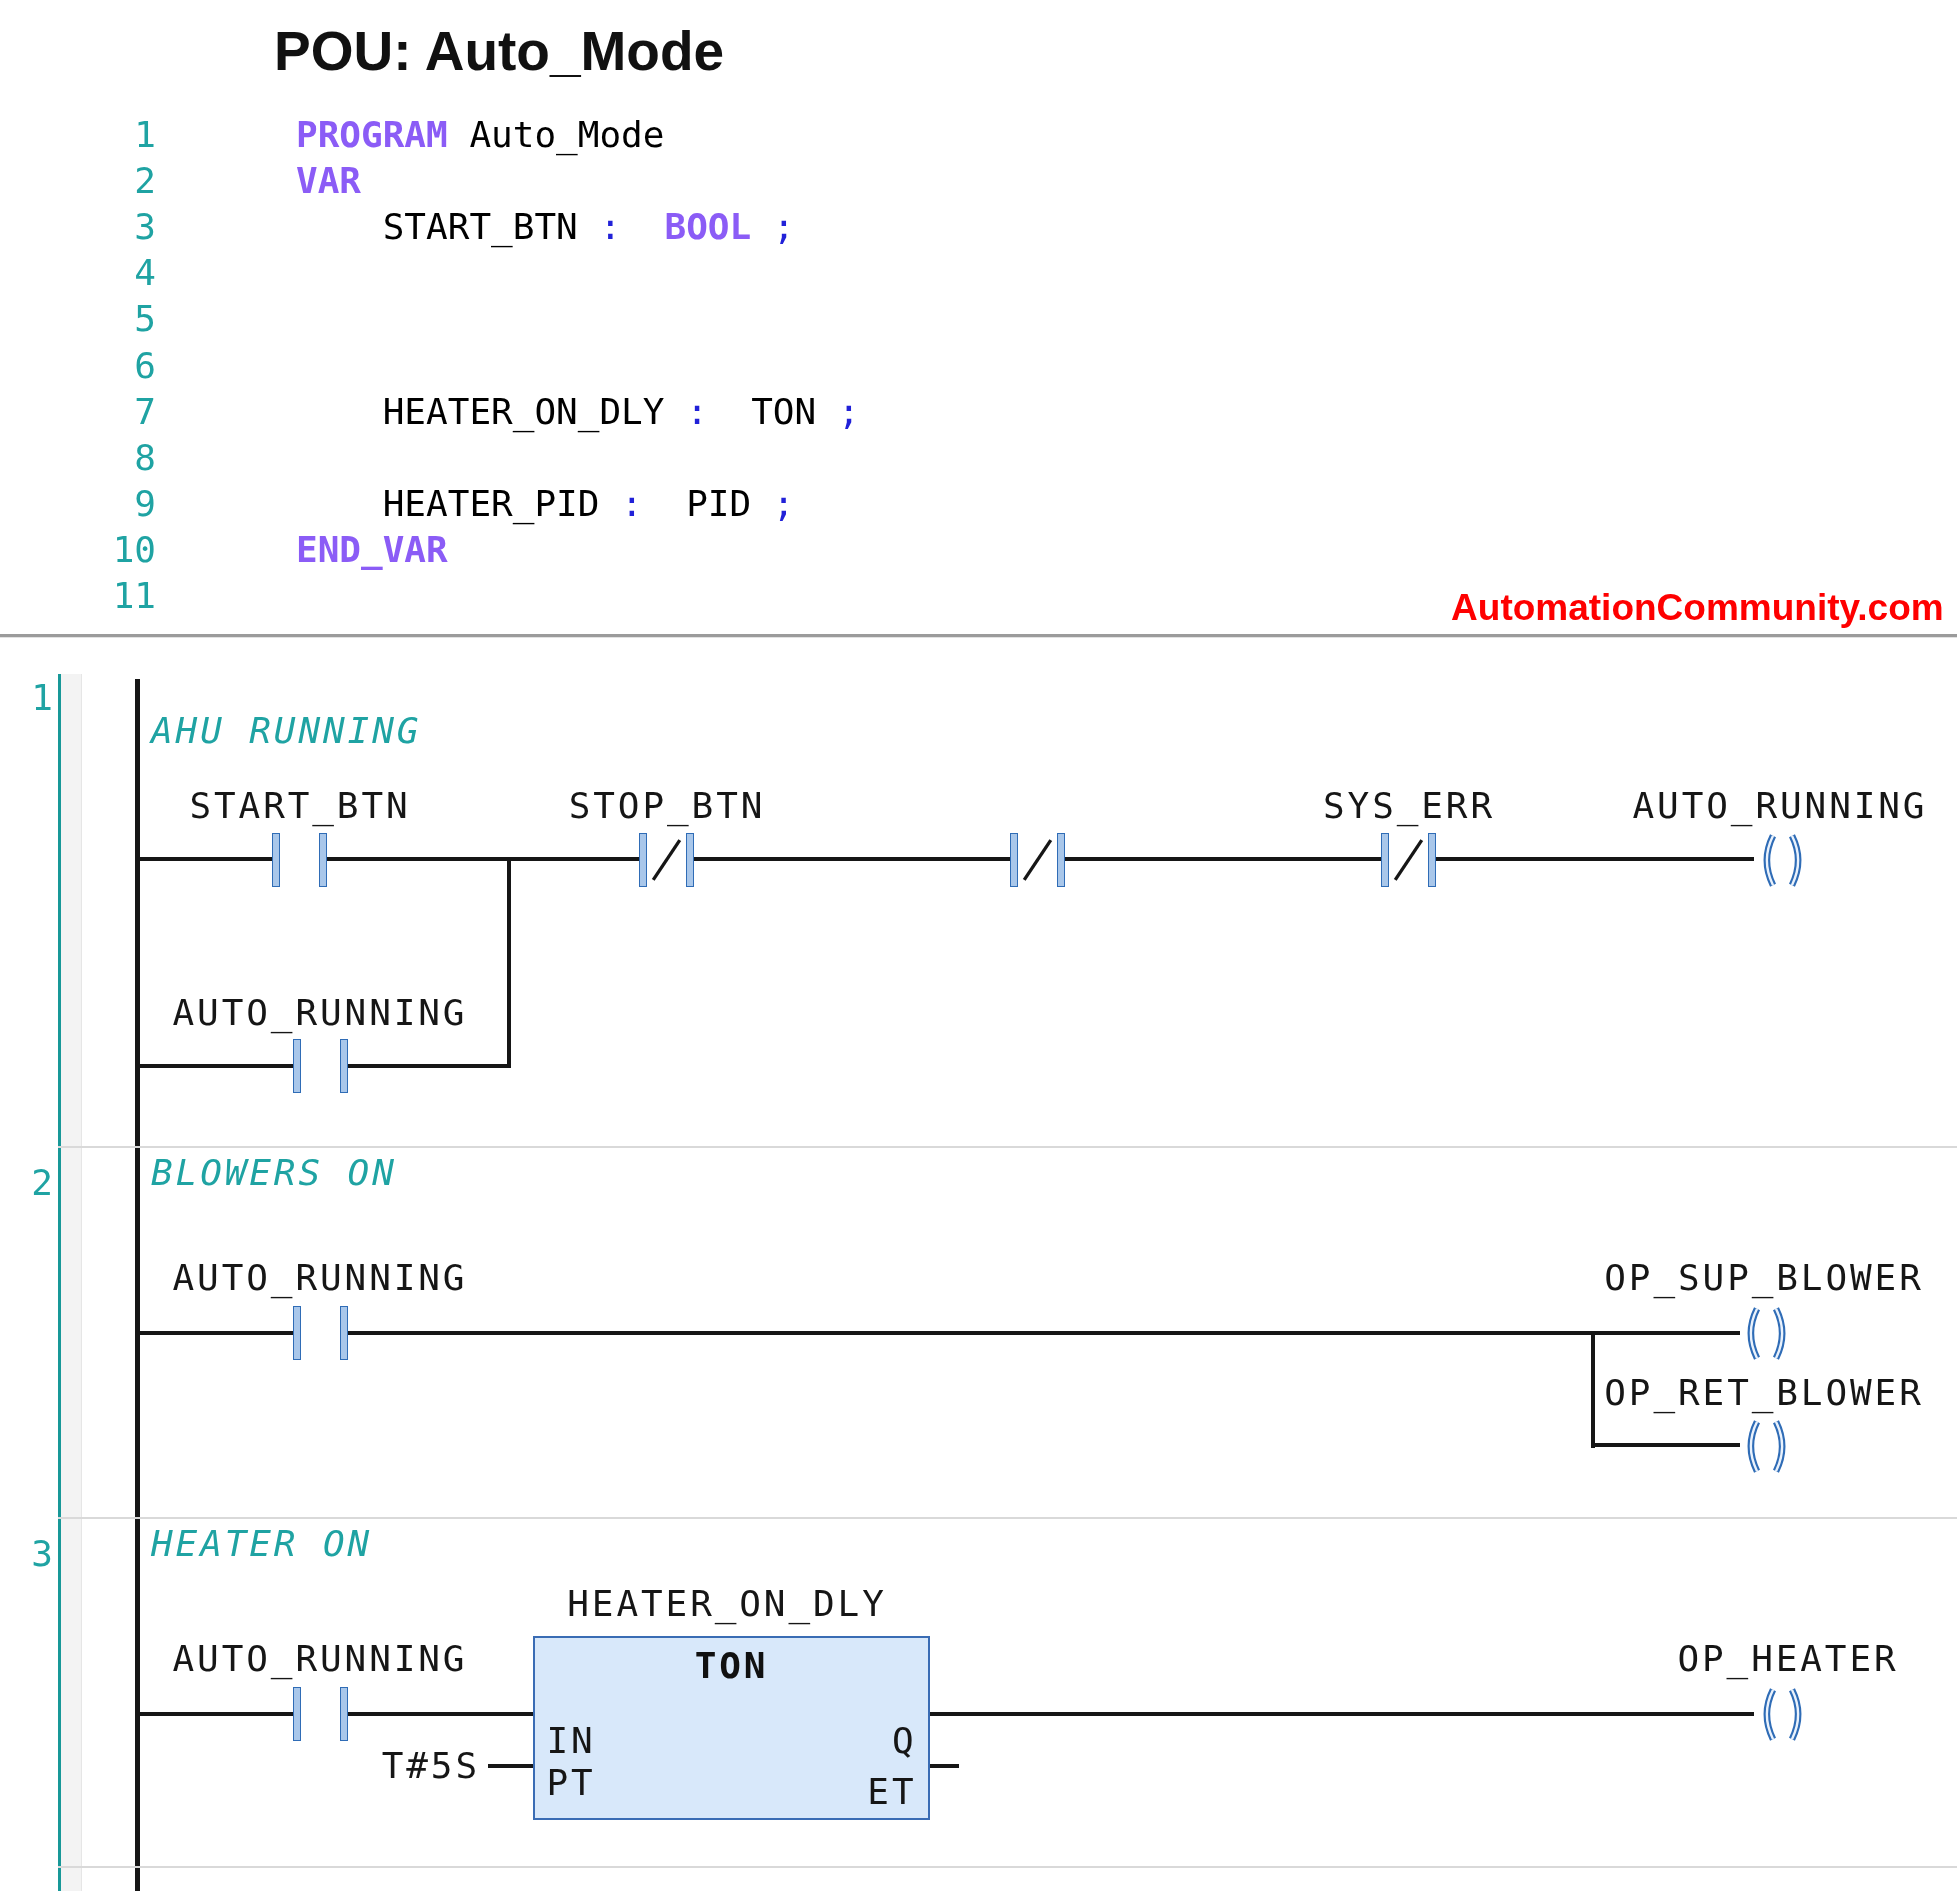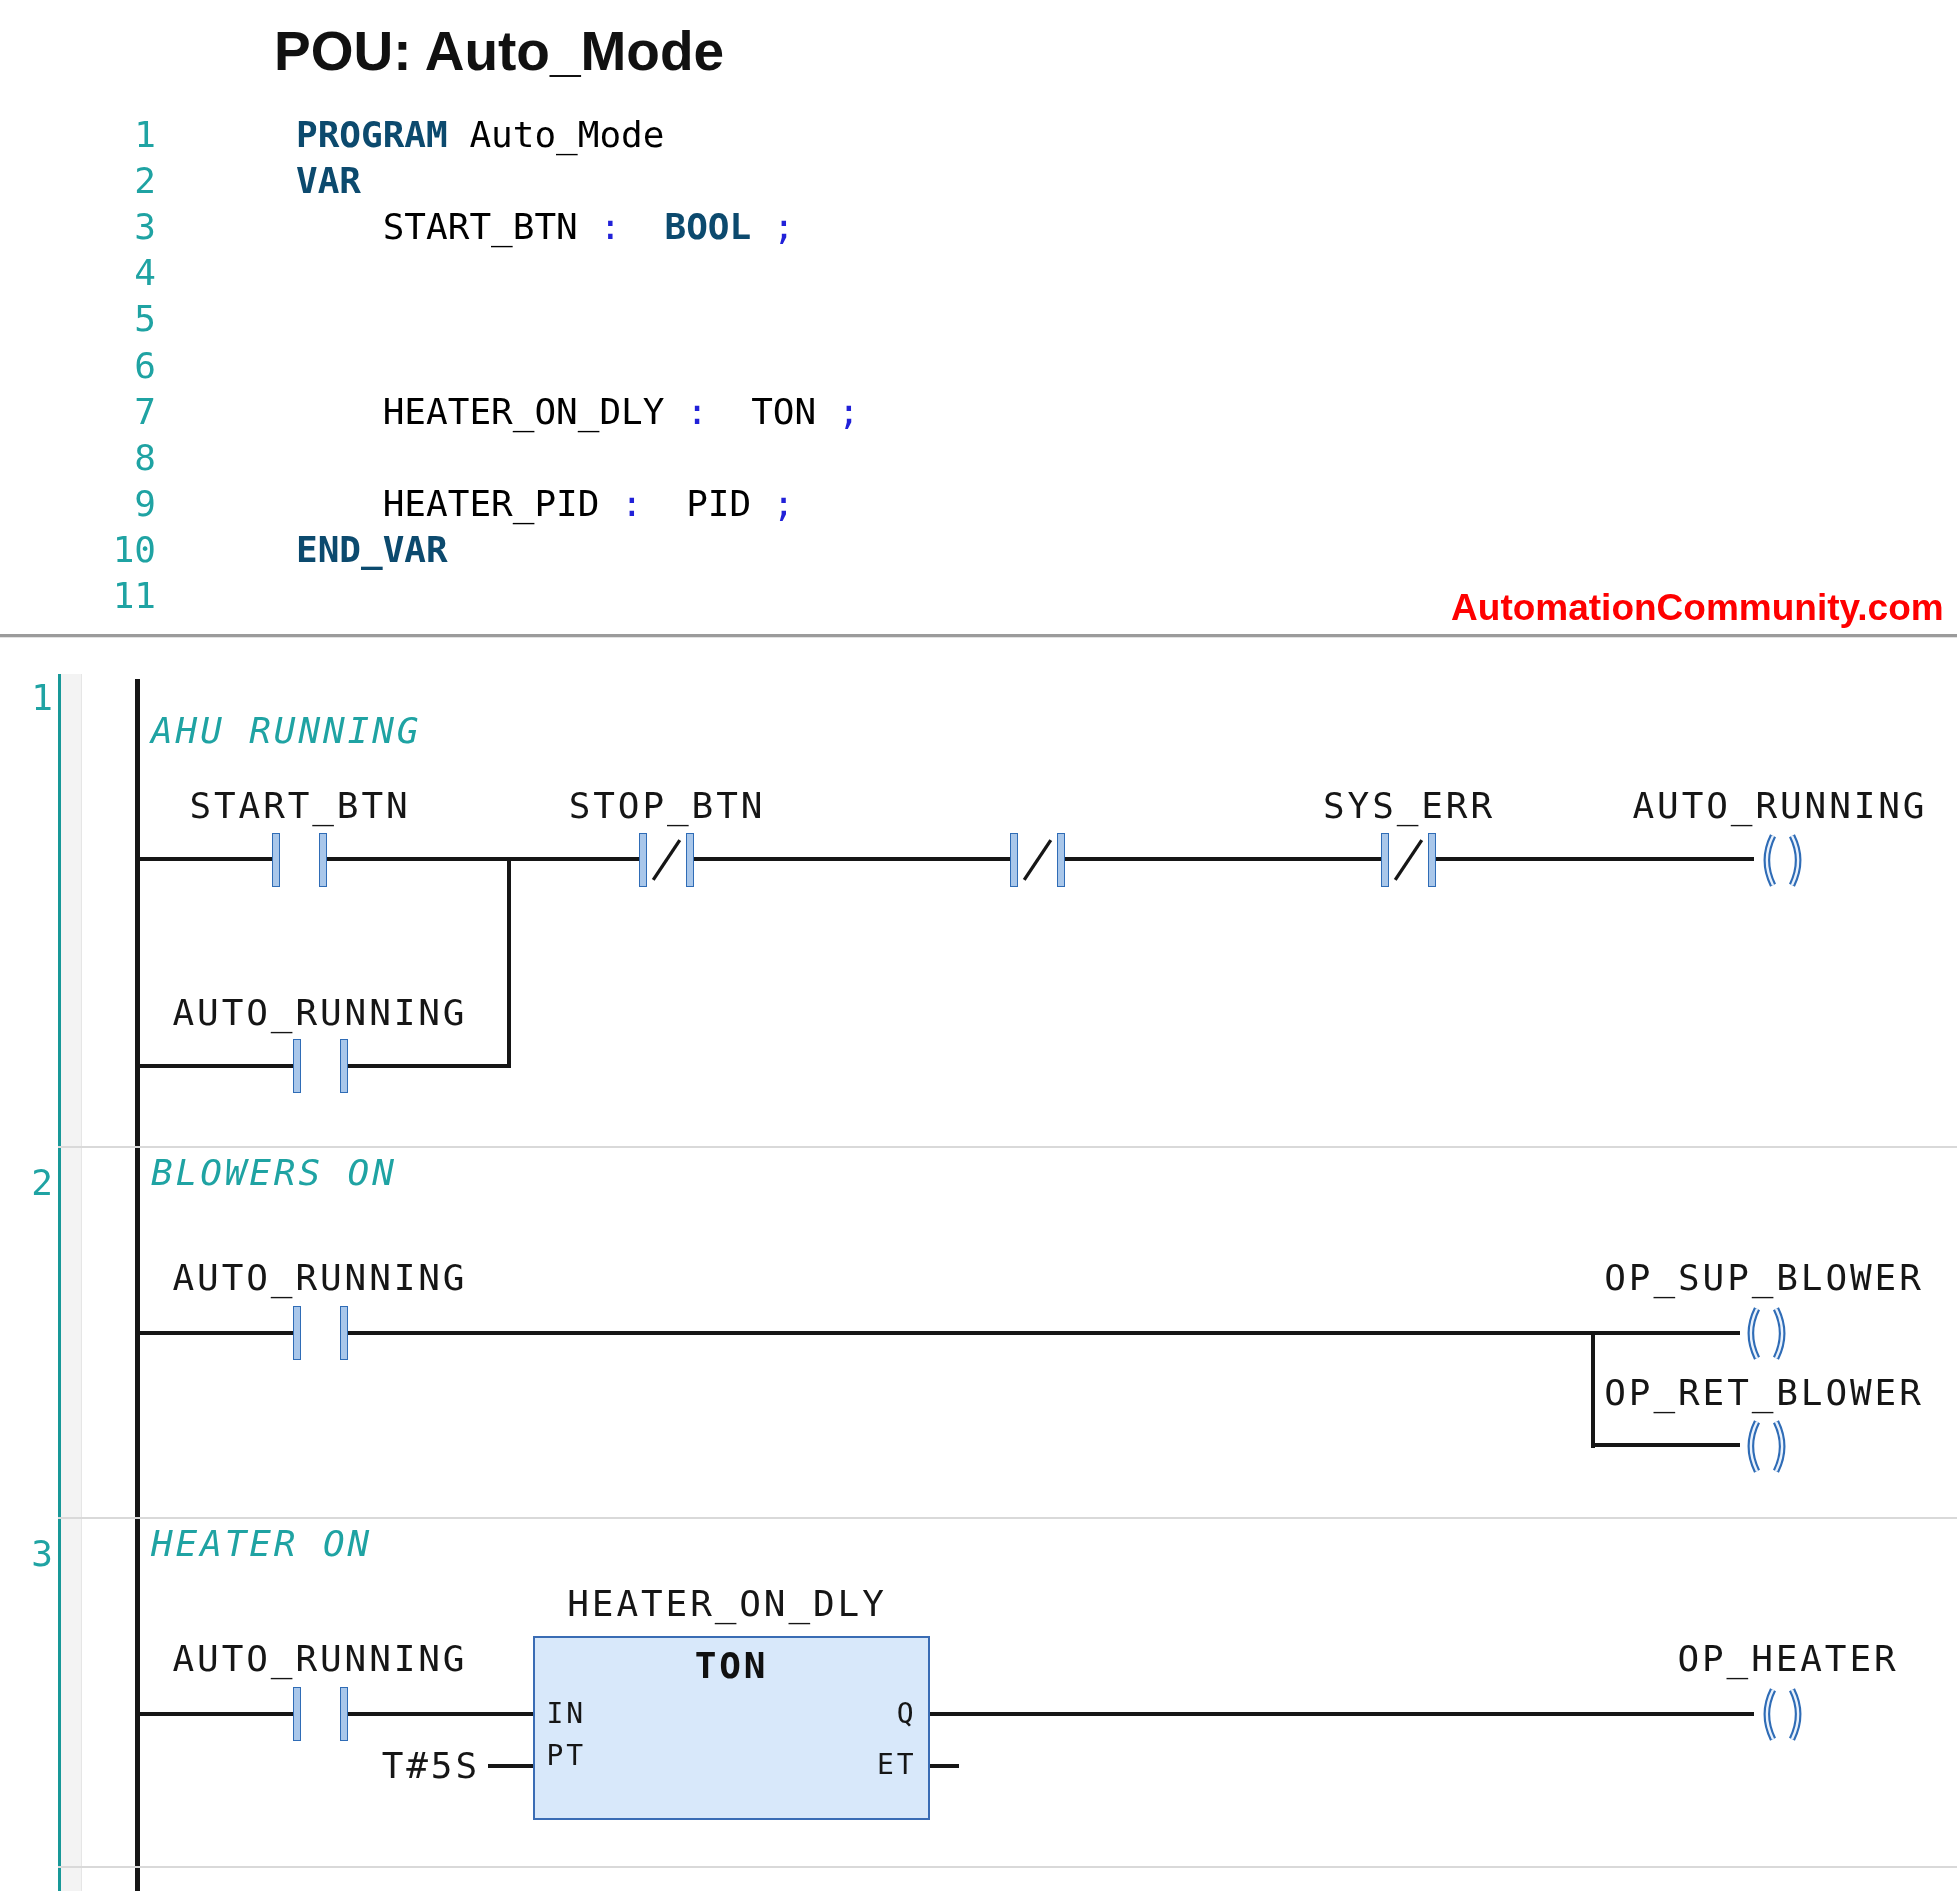--- a/index.html
+++ b/index.html
@@ -4,21 +4,21 @@
 <style>
   html,body{margin:0;padding:0;background:#ffffff;}
   .canvas{position:relative;width:1958px;height:1892px;background:#fff;overflow:hidden;
           font-family:"DejaVu Sans Mono","Liberation Mono",monospace;}
   
   .title{position:absolute;left:274px;top:23px;font-family:"Liberation Sans",sans-serif;
          font-weight:bold;font-size:55px;color:#111;line-height:57px;white-space:pre;}
   .code-line{position:absolute;left:0;width:1958px;height:46px;font-size:36px;line-height:44px;white-space:pre;}
   .code-num{position:absolute;left:0;top:0;width:156px;text-align:right;color:#1fa3a3;}
   .code-txt{position:absolute;left:296px;top:0;color:#1c1c1c;}
-  .seg-kw{color:#0c4a6e;font-weight:bold;}
+  .seg-kw{color:#8b5cf6;font-weight:bold;}
   .seg-pu{color:#2121d8;}
   .seg-pl{color:#000000;}
   .watermark{position:absolute;right:14.3px;top:587px;font-family:"Liberation Sans",sans-serif;
              font-weight:bold;font-size:37px;color:#fe0000;}
   .divider{position:absolute;left:0;top:634px;width:1958px;height:2.9px;background:#9b9b9b;border-bottom:1px solid #e2e2e2;}
   
   .teal-line{position:absolute;left:58px;top:674px;width:2.9px;height:1218px;background:#189898;}
   .gray-band{position:absolute;left:61px;top:674px;width:20px;height:1218px;background:#f3f3f3;border-right:1px solid #e6e6e6;}
   .rail{position:absolute;left:135px;top:679px;width:4.8px;height:1213px;background:#161616;}
   .rung-sep{position:absolute;left:58px;width:1899px;height:1.9px;background:#d9d9d9;}
@@ -34,21 +34,21 @@
                 border:1.9px solid #2f6cb6;box-sizing:border-box;}
   .contact .bar.l{left:0;} .contact .bar.r{right:0;}
   .contact svg{position:absolute;left:0;top:0;}
   
   .coil{position:absolute;width:57px;height:55px;}
   
   .fb-block{position:absolute;left:533px;top:1636px;width:397px;height:184px;background:#d8e8fa;
             border:2.9px solid #3a6cb4;box-sizing:border-box;}
   .fb-title{position:absolute;left:0;top:5.7px;width:100%;text-align:center;font-size:36px;
             font-weight:bold;color:#111;letter-spacing:2.9px;line-height:44px;}
-  .pin{position:absolute;font-size:28px;color:#161616;letter-spacing:2.9px;line-height:44px;}
+  .pin{position:absolute;font-size:36px;color:#161616;letter-spacing:2.9px;line-height:44px;margin-top:27px;}
   .pin.in{left:11.5px;top:54px;} .pin.q{right:11.5px;top:54px;}
   .pin.pt{left:11.5px;top:96px;} .pin.et{right:11.5px;top:105px;}
   .pt-val{position:absolute;left:289px;top:1744px;width:191px;text-align:right;font-size:36px;
           color:#161616;letter-spacing:2.9px;line-height:44px;}
 </style>
 </head>
 <body>
 
 <div class="canvas">
 

